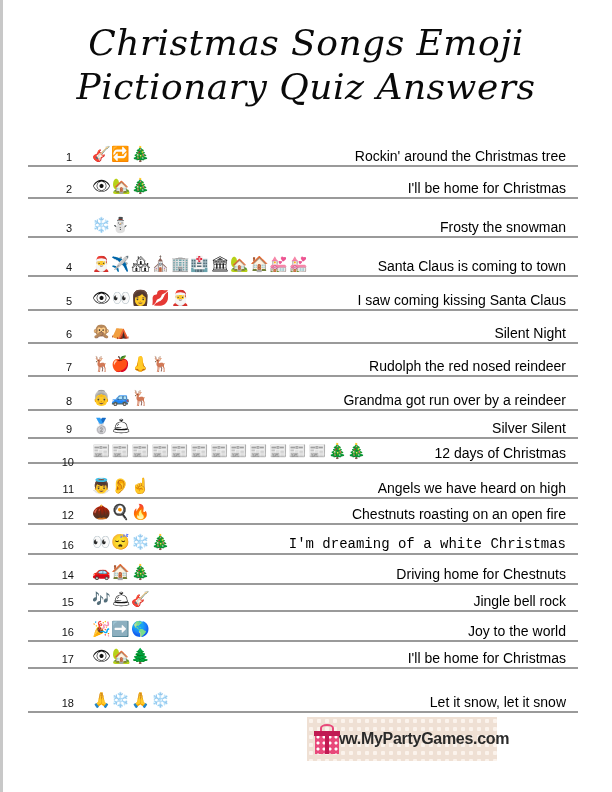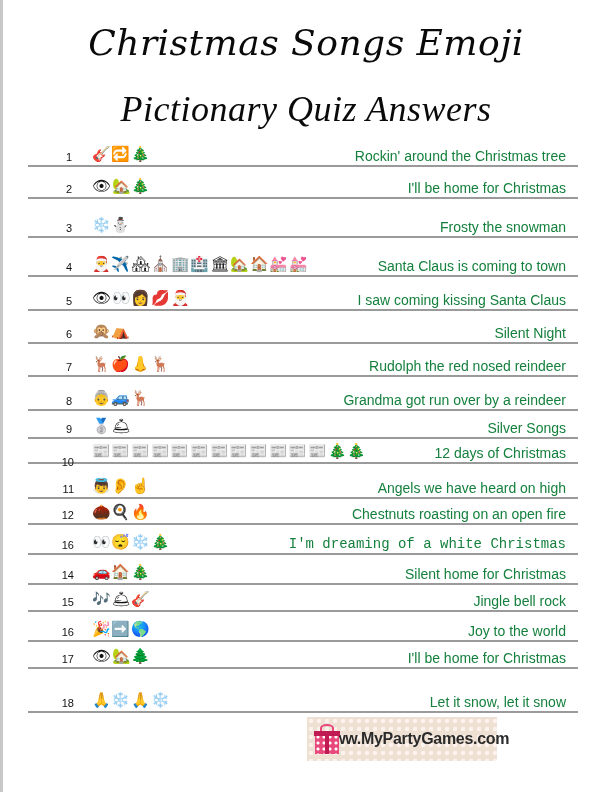--- a/index.html
+++ b/index.html
@@ -9,26 +9,26 @@
     font-family: "Liberation Sans", sans-serif;
     color: #111;
   }
   .left-border { position: absolute; left: 0; top: 0; width: 3px; height: 792px; background: #c8c8c8; }
   .title {
     position: absolute; left: 0; width: 612px; text-align: center;
     font-family: "DejaVu Serif", serif; font-style: italic;
     font-size: 36px; color: #0a0a0a; letter-spacing: 0.5px;
   }
   .title.l1 { top: 22px; }
-  .title.l2 { top: 88px; font-family: Liberation Serif, serif; }
+  .title.l2 { top: 66px; }
   .row { position: absolute; left: 0; width: 612px; height: 1px; }
   .rule { position: absolute; left: 28px; width: 550px; height: 2px; background: #9a9a9a; }
   .num { position: absolute; width: 30px; text-align: right; font-size: 11px; color: #111; }
   .emojis { position: absolute; left: 92px; font-size: 15px; white-space: nowrap; letter-spacing: 1px; line-height: 18px; }
-  .answer { position: absolute; right: 46px; font-size: 14px; color: #15803d; white-space: nowrap; }
+  .answer { position: absolute; right: 46px; font-size: 14px; color: #000000; white-space: nowrap; }
   .logo {
     position: absolute; left: 307px; top: 717px; width: 190px; height: 44px;
     background-color: #efe0d4;
     background-image: radial-gradient(circle, #fbf3ec 2px, transparent 2.5px);
     background-size: 8px 8px;
     display: flex; align-items: center;
   }
   .gift { position: relative; width: 24px; height: 30px; margin-left: 8px; margin-right: 6px; }
   .gift .box { position: absolute; left: 0; top: 10px; width: 24px; height: 20px; background: #e8487a;
     background-image: radial-gradient(circle, #ffffff 1.3px, transparent 1.8px); background-size: 6px 6px; }
@@ -91,21 +91,21 @@
     <div class="row" style="top: 0px;">
       <div class="rule" style="top: 409px;"></div>
       <span class="num" style="left: 42px; top: 395px;">8</span>
       <span class="emojis" style="top: 389px;">👵🚙🦌</span>
       <span class="answer" style="top: 392px;">Grandma got run over by a reindeer</span>
     </div>
     <div class="row" style="top: 0px;">
       <div class="rule" style="top: 437px;"></div>
       <span class="num" style="left: 42px; top: 423px;">9</span>
       <span class="emojis" style="top: 417px;">🥈🛎</span>
-      <span class="answer" style="top: 420px;">Silver Songs</span>
+      <span class="answer" style="top: 420px;">Silver Silent</span>
     </div>
     <div class="row" style="top: 0px;">
       <div class="rule" style="top: 462px;"></div>
       <span class="num" style="left: 44px; top: 448px; margin-top: 8px;">10</span>
       <span class="emojis" style="top: 442px;">📰📰📰📰📰📰📰📰📰📰📰📰🎄🎄</span>
       <span class="answer" style="top: 445px;">12 days of Christmas</span>
     </div>
     <div class="row" style="top: 0px;">
       <div class="rule" style="top: 497px;"></div>
       <span class="num" style="left: 44px; top: 483px;">11</span>
@@ -121,21 +121,21 @@
     <div class="row" style="top: 0px;">
       <div class="rule" style="top: 553px;"></div>
       <span class="num" style="left: 44px; top: 539px;">16</span>
       <span class="emojis" style="top: 533px;">👀😴❄️🎄</span>
       <span class="answer" style="top: 536px; font-family: Liberation Mono, monospace;">I'm dreaming of a white Christmas</span>
     </div>
     <div class="row" style="top: 0px;">
       <div class="rule" style="top: 583px;"></div>
       <span class="num" style="left: 44px; top: 569px;">14</span>
       <span class="emojis" style="top: 563px;">🚗🏠🎄</span>
-      <span class="answer" style="top: 566px;">Silent home for Christmas</span>
+      <span class="answer" style="top: 566px;">Driving home for Chestnuts</span>
     </div>
     <div class="row" style="top: 0px;">
       <div class="rule" style="top: 610px;"></div>
       <span class="num" style="left: 44px; top: 596px;">15</span>
       <span class="emojis" style="top: 590px;">🎶🛎🎸</span>
       <span class="answer" style="top: 593px;">Jingle bell rock</span>
     </div>
     <div class="row" style="top: 0px;">
       <div class="rule" style="top: 640px;"></div>
       <span class="num" style="left: 44px; top: 626px;">16</span>

